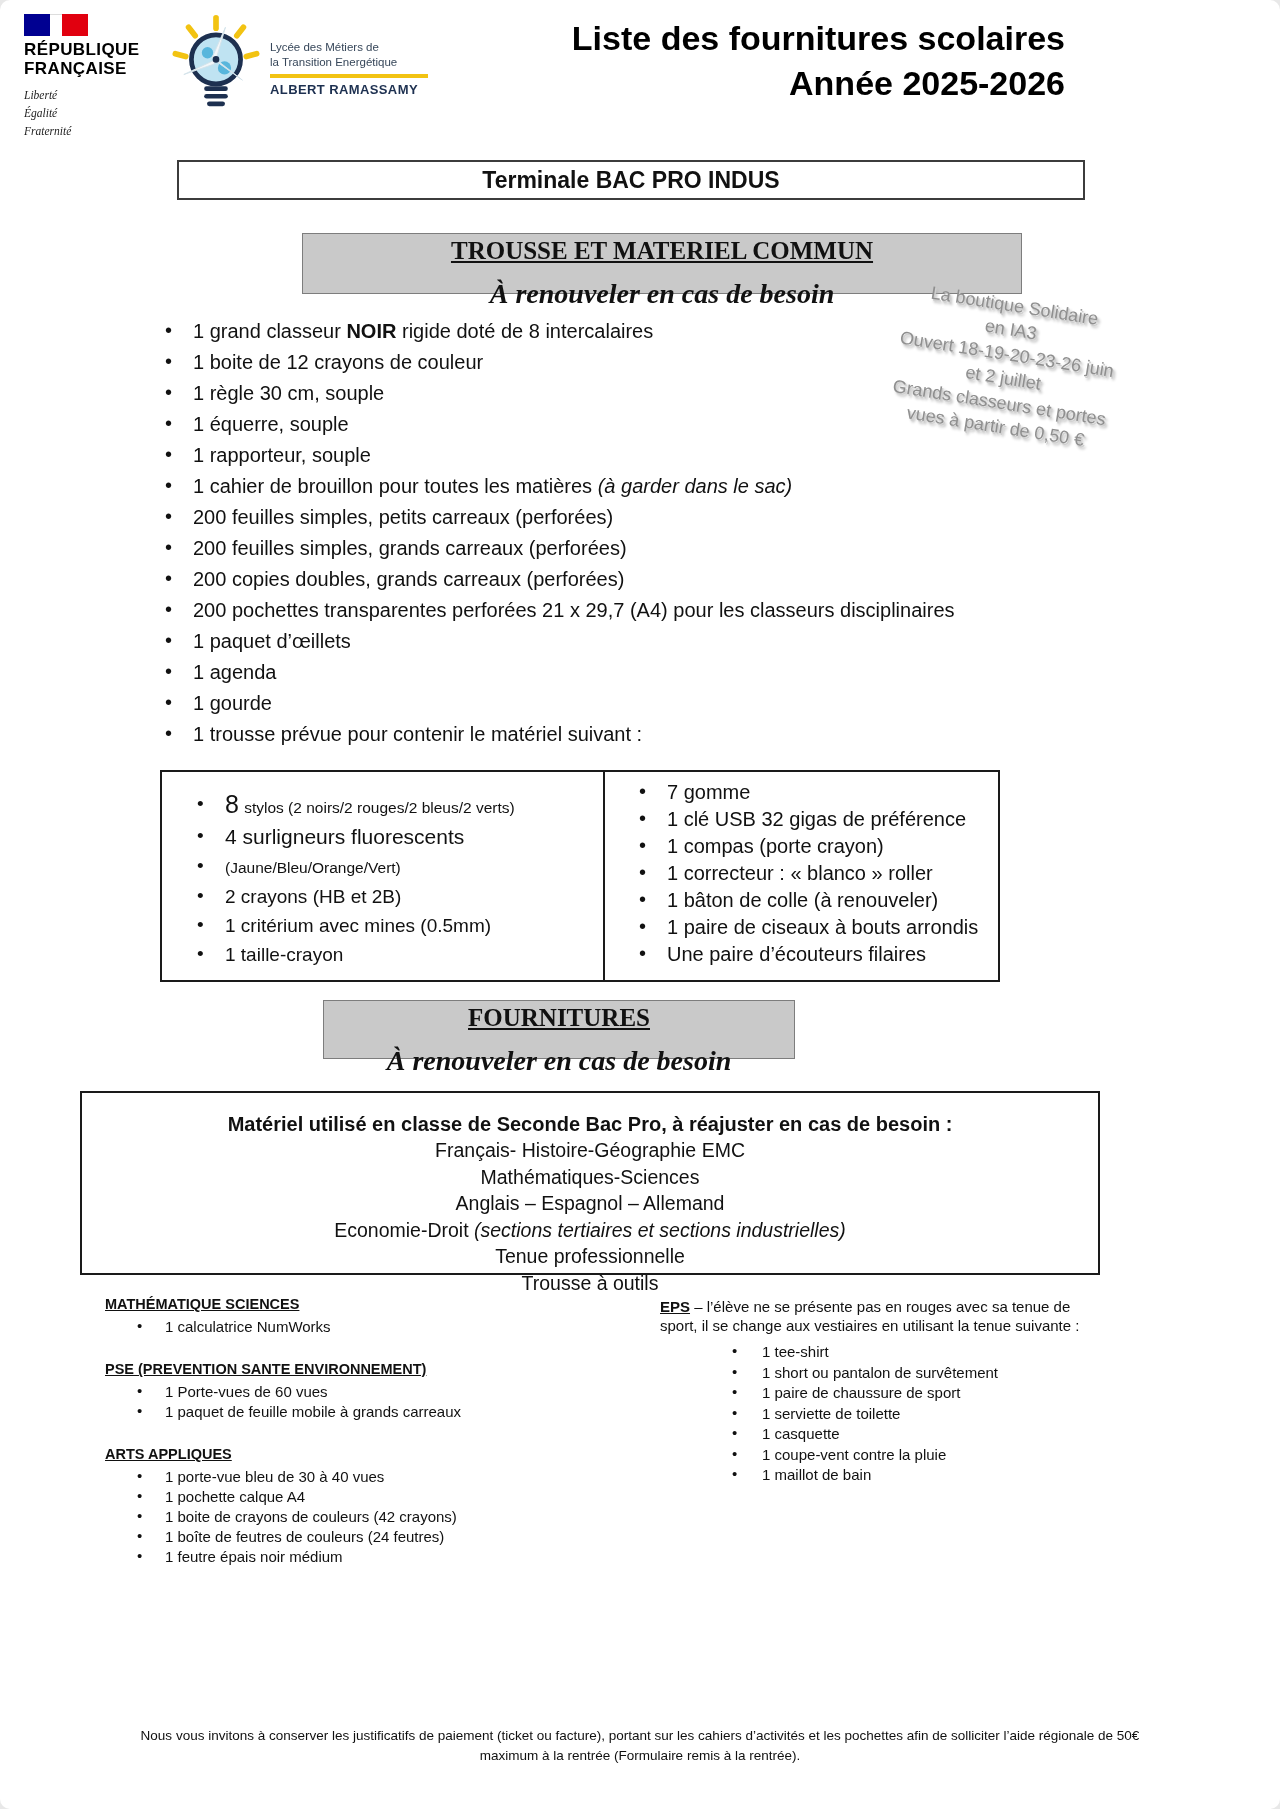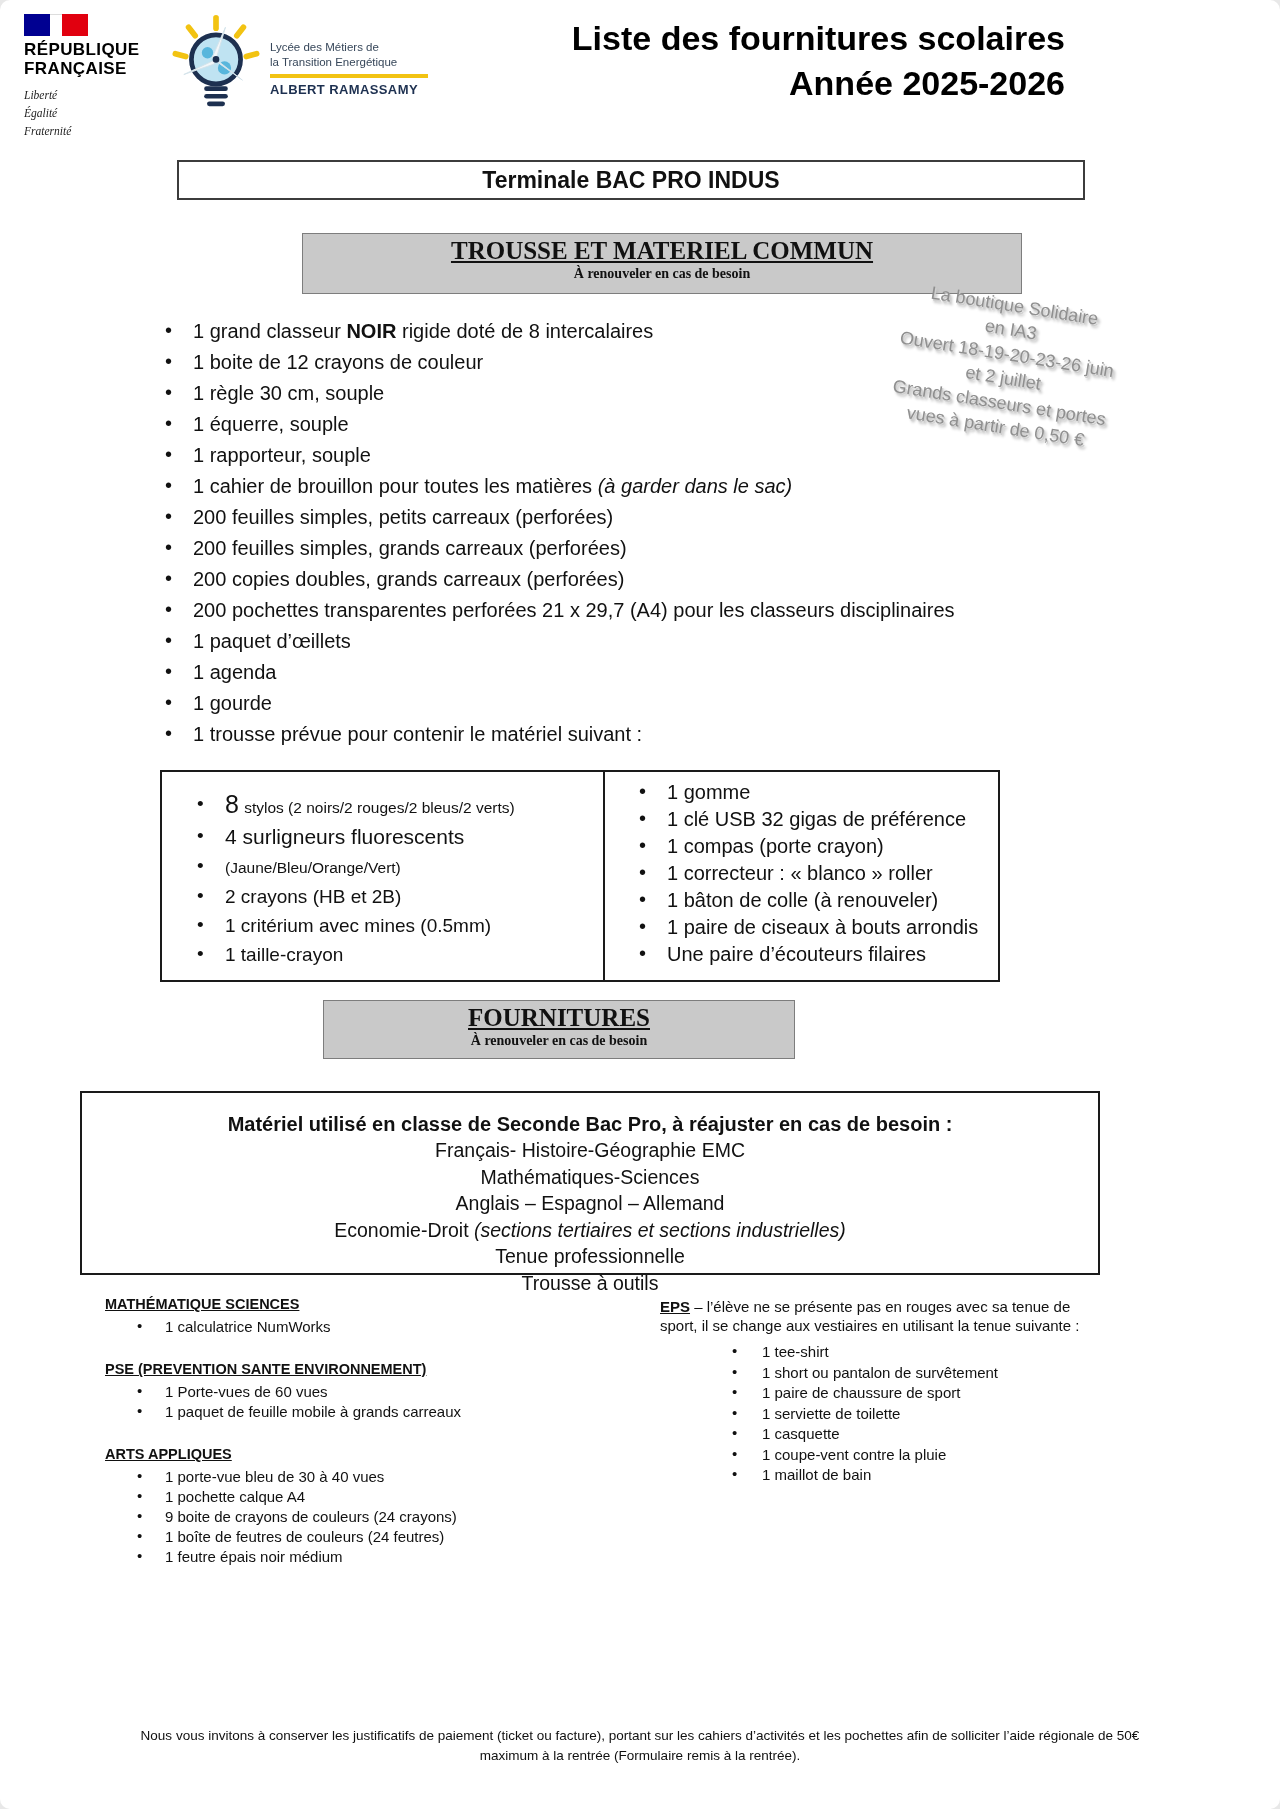--- a/index.html
+++ b/index.html
@@ -25,21 +25,21 @@
   .doc-title{position:absolute; right:215px; top:16px; width:700px; text-align:right;
     font-weight:bold; font-size:34px; line-height:1.32; color:#000;}
   
   .class-banner{position:absolute; left:177px; top:160px; width:904px; height:36px;
     border:2px solid #3c3c3c; display:flex; align-items:center; justify-content:center;
     font-size:23px; font-weight:bold;}
   
   .section-box{position:absolute; background:#c9c9c9; border:1px solid #7d7d7d;
     text-align:center; font-family:"Liberation Serif", serif; font-weight:bold;}
   .section-box .s-title{font-size:25px; text-decoration:underline; margin-top:3px;}
-  .section-box .s-sub{font-size:14px; margin-top:1px;}
+  .section-box .s-sub{font-size:28px; font-style:italic; margin-top:13px;}
   .sec-trousse{left:302px; top:233px; width:718px; height:59px;}
   .sec-fournitures{left:323px; top:1000px; width:470px; height:57px;}
   
   ul.blist{list-style:none; margin:0; padding:0;}
   ul.blist li{position:relative; padding-left:28px;}
   ul.blist li::before{content:"\2022"; position:absolute; left:0; top:-1px;}
   .common-list{position:absolute; left:165px; top:320px; width:960px; font-size:20px;}
   .common-list li{line-height:22px; margin-bottom:9px;}
   
   .solidarity{position:absolute; left:800px; top:293px; width:410px; text-align:center;
@@ -181,21 +181,21 @@
           <li><span class="t-lg">4 surligneurs fluorescents</span></li>
           <li><span class="t-sm">(Jaune/Bleu/Orange/Vert)</span></li>
           <li>2 crayons (HB et 2B)</li>
           <li>1 critérium avec mines (0.5mm)</li>
           <li>1 taille-crayon</li>
         </ul>
     </div>
     <div class="pc-right">
       <ul class="blist">
 
-      <li>1 gomme</li>
+      <li>7 gomme</li>
           <li>1 clé USB 32 gigas de préférence</li>
           <li>1 compas (porte crayon)</li>
           <li>1 correcteur : « blanco » roller</li>
           <li>1 bâton de colle (à renouveler)</li>
           <li>1 paire de ciseaux à bouts arrondis</li>
           <li>Une paire d’écouteurs filaires</li>
         </ul>
     </div>
   </div>
 
@@ -235,21 +235,21 @@
           <li>1 paquet de feuille mobile à grands carreaux</li>
         </ul>
       </div>
 
       <div class="subject-group">
         <div class="subject-h">ARTS APPLIQUES</div>
         <ul class="mini-list">
 
         <li>1 porte-vue bleu de 30 à 40 vues</li>
           <li>1 pochette calque A4</li>
-          <li>9 boite de crayons de couleurs (24 crayons)</li>
+          <li>1 boite de crayons de couleurs (42 crayons)</li>
           <li>1 boîte de feutres de couleurs (24 feutres)</li>
           <li>1 feutre épais noir médium</li>
         </ul>
       </div>
     </div>
 
   <div class="eps">
     <div><span class="subject-h">EPS</span><span> – l’élève ne se présente pas en rouges avec sa tenue  de sport, il se change aux vestiaires en utilisant la tenue suivante :</span></div>
     <ul class="mini-list">
 

